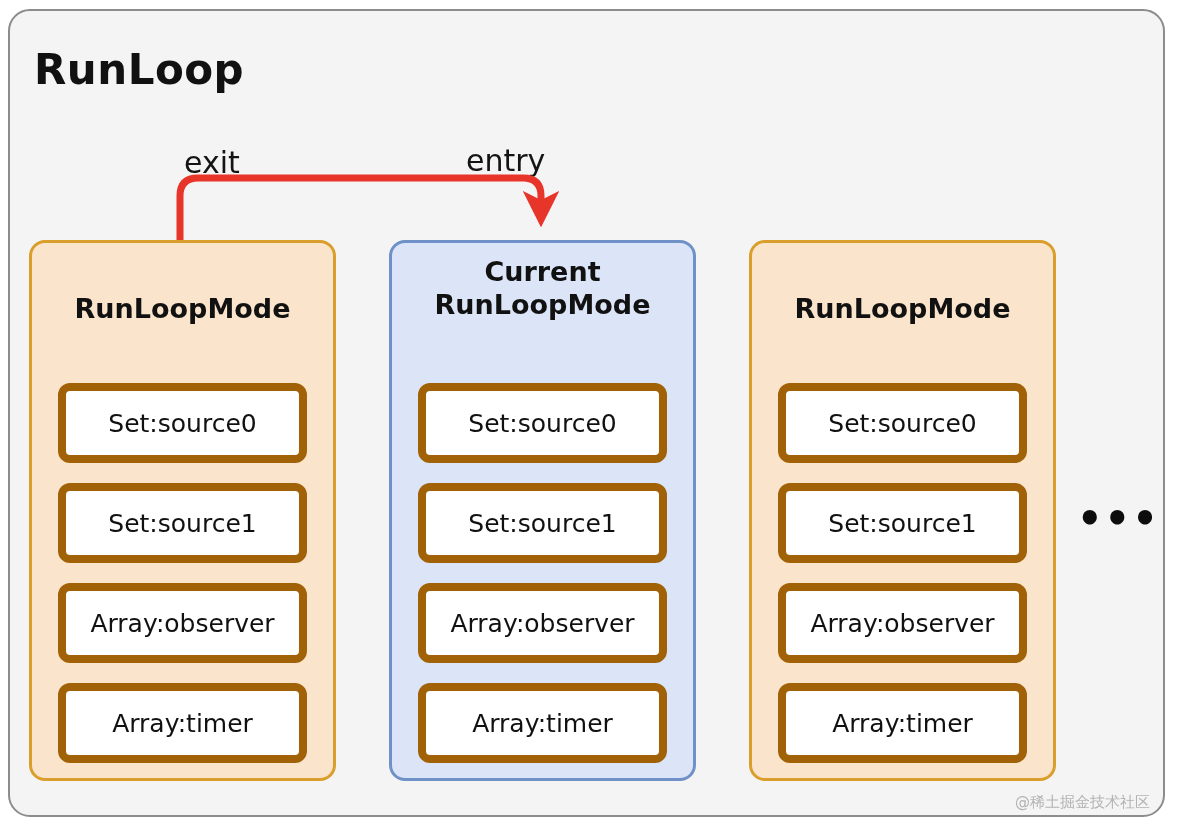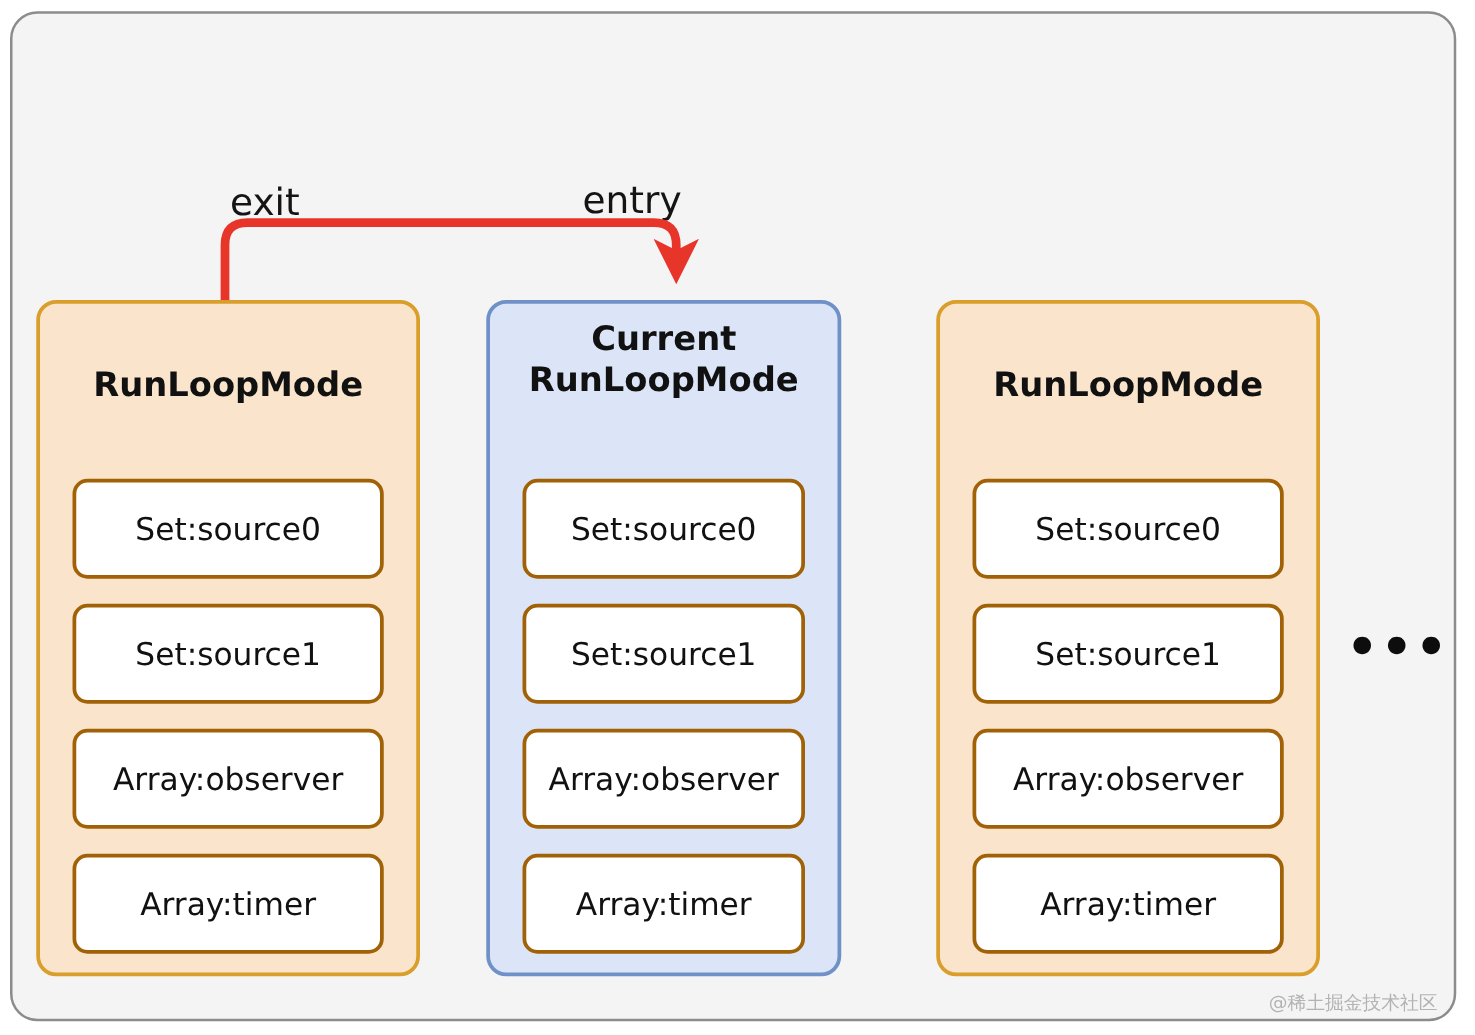--- a/index.html
+++ b/index.html
@@ -84,21 +84,21 @@
   .mode-box.orange {
     background: #fae5cc;
     border-color: #d99e2b;
   }
   .mode-box.blue {
     background: #dce5f7;
     border-color: #6f91c8;
   }
 
   .col-1 { left: 29px;  width: 307px; }
-  .col-2 { left: 389px; width: 284px; }
+  .col-2 { left: 389px; width: 307px; }
   .col-3 { left: 749px; width: 307px; }
 
   .mode-title {
     font-family: "DejaVu Sans", sans-serif;
     font-size: 27px;
     font-weight: bold;
     color: #111111;
     text-align: center;
     line-height: 1.22;
     margin-top: 0;
@@ -110,21 +110,21 @@
   .item-list {
     position: absolute;
     left: 26px;
     right: 26px;
     top: 140px;
   }
 
   .item-box {
     height: 80px;
     background: #ffffff;
-    border: 3px solid #a16207;
+    border: 8px solid #a16207;
     border-radius: 12px;
     box-sizing: border-box;
     display: flex;
     align-items: center;
     justify-content: center;
     margin-bottom: 20px;
     font-family: "DejaVu Sans", sans-serif;
     font-size: 25px;
     color: #111111;
     white-space: nowrap;
@@ -154,20 +154,21 @@
     text-align: center;
   }
 </style>
 </head>
 <body>
 
 <div id="canvas">
 
   <div class="outer-frame"></div>
 
+  <div class="runloop-title">RunLoop</div>
 
   <div class="arrow-label label-exit">exit</div>
   <div class="arrow-label label-entry">entry</div>
 
   <svg class="arrow-svg" viewBox="0 0 1180 828">
     <defs>
       <marker id="arrowhead" markerWidth="5.2" markerHeight="5.2" refX="2.0" refY="2.6" orient="auto" markerUnits="strokeWidth">
         <path d="M0,0 L5.2,2.6 L0,5.2 L1.3,2.6 Z" fill="#e8352a"></path>
       </marker>
     </defs>

